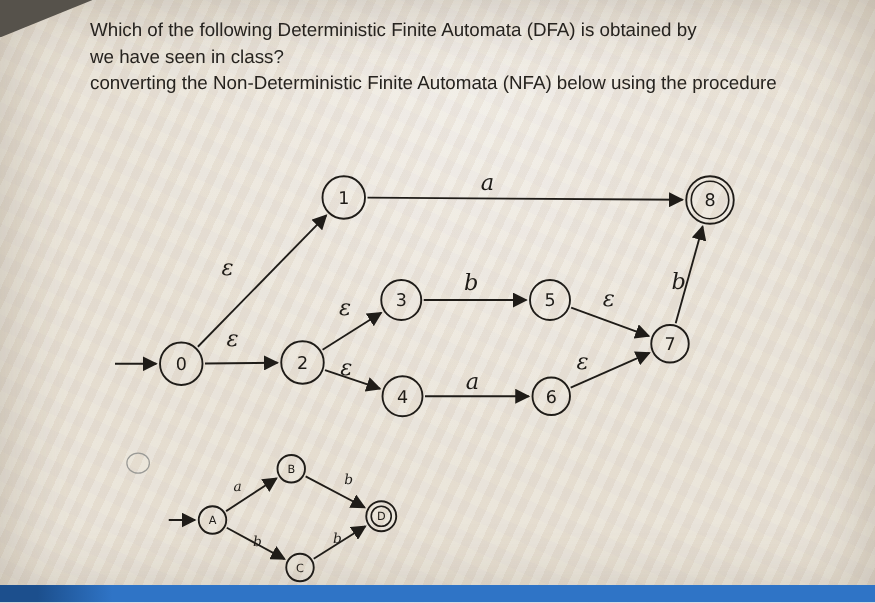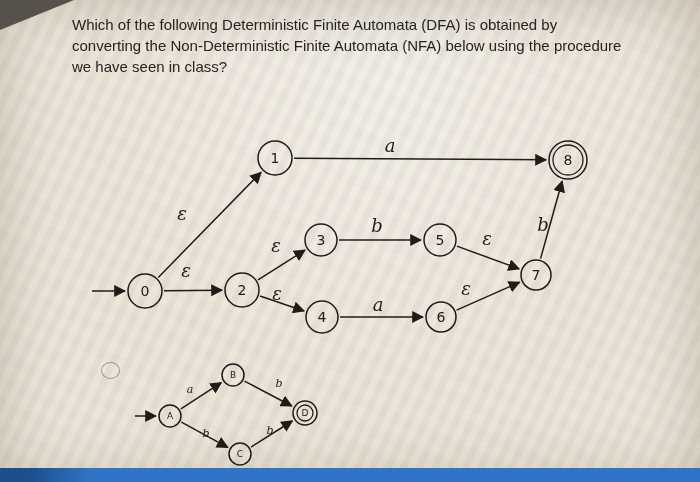--- a/index.html
+++ b/index.html
@@ -41,22 +41,22 @@
   }
 </style>
 </head>
 <body>
 
 <div class="page">
   <div class="corner"></div>
 
   <div class="question">
     <div>Which of the following Deterministic Finite Automata (DFA) is obtained by</div>
+    <div>we have seen in class?</div>
     <div>converting the Non-Deterministic Finite Automata (NFA) below using the procedure</div>
-    <div>we have seen in class?</div>
   </div>
 
   <svg id="automata-svg" width="700" height="482" viewBox="0 0 700 482">
     <defs>
       <marker id="arrowhead" viewBox="0 0 10 10" refX="9" refY="5" markerWidth="8" markerHeight="8" orient="auto-start-reverse">
         <path d="M0,0 L10,5 L0,10 z" fill="#1f1c18"></path>
       </marker>
     </defs>
     <g id="nfa-group">
         <line x1="158.2809135607874" y1="277.41260381857904" x2="261.0200909886448" y2="172.3025222962326" stroke="#1f1c18" stroke-width="1.5" marker-end="url(#arrowhead)"></line>

